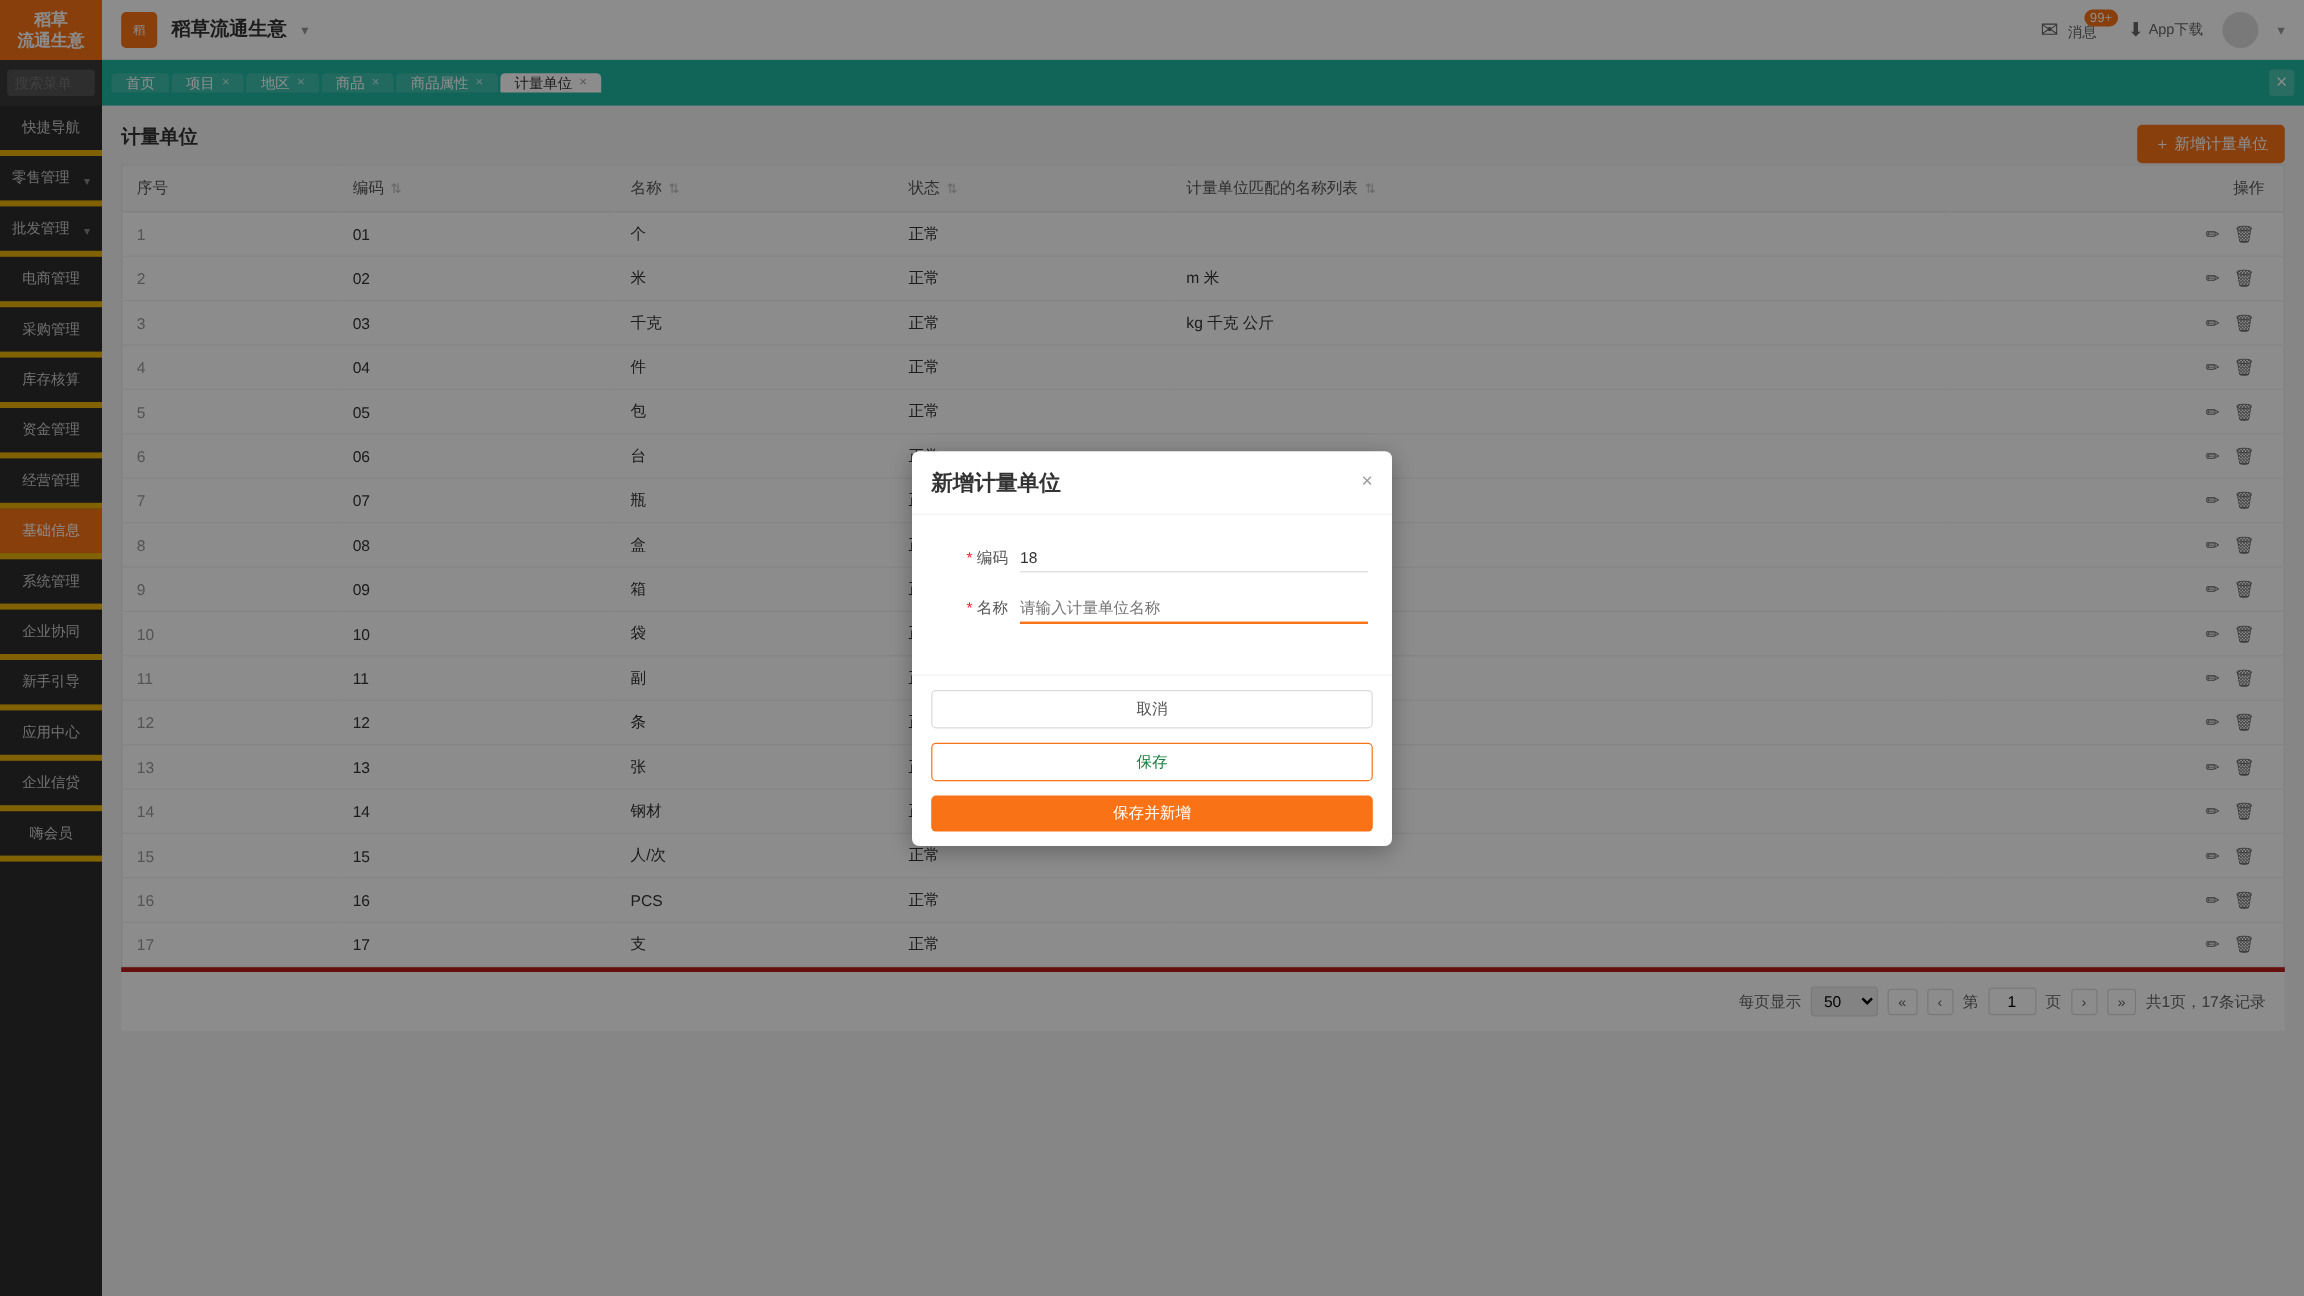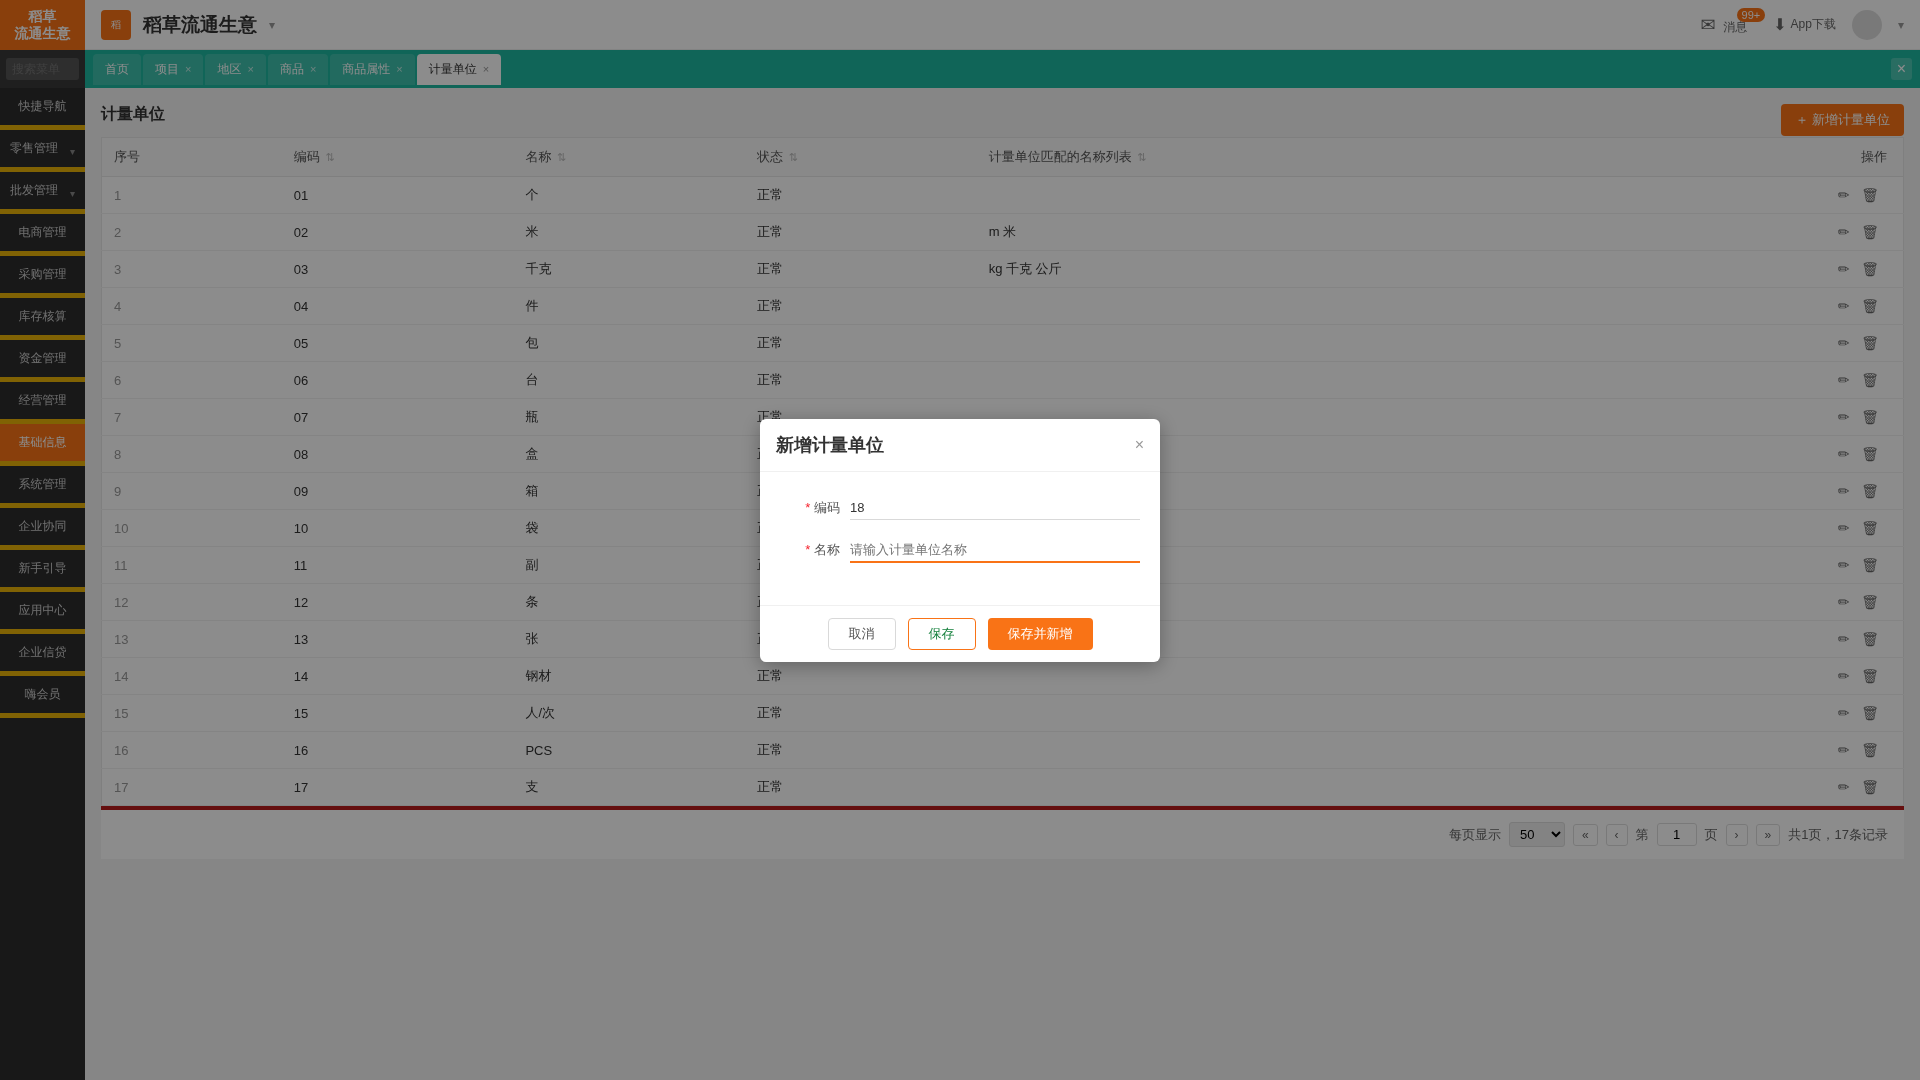--- a/index.html
+++ b/index.html
@@ -98,21 +98,21 @@
     .tab {
       background: rgba(255,255,255,0.15);
       color: white;
       padding: 6px 12px;
       border-radius: 4px 4px 0 0;
       font-size: 12px;
       cursor: pointer;
       display: flex;
       align-items: center;
       gap: 6px;
-      height: 31px;
+      height: 16px;
     }
     .tab.active { background: white; color: #333; }
     .tab .close { color: rgba(255,255,255,0.7); font-size: 11px; cursor: pointer; }
     .tab.active .close { color: #999; }
     .tabbar-close-all { margin-left: auto; color: white; font-size: 16px; cursor: pointer; background: rgba(255,255,255,0.2); padding: 2px 6px; border-radius: 3px; }
 
     
     .page-content {
       flex: 1;
       padding: 16px;
@@ -255,20 +255,21 @@
       outline: none;
       color: #333;
     }
     .form-input.active-field { border-bottom: 2px solid #f97316; }
     .modal-footer {
       padding: 12px 16px;
       border-top: 1px solid #f0f0f0;
       display: flex;
       justify-content: center;
       gap: 12px;
+      flex-direction: column;
     }
     .btn-cancel {
       border: 1px solid #d9d9d9;
       background: white;
       color: #555;
       padding: 6px 20px;
       border-radius: 4px;
       cursor: pointer;
       font-size: 13px;
     }
@@ -326,21 +327,21 @@
   <div class="sidebar-nav-item">应用中心</div>
   <div class="sidebar-nav-item">企业信贷</div>
   <div class="sidebar-nav-item">嗨会员</div>
 </div>
 
 <div class="main-area">
 
   <div class="topbar">
     <div class="topbar-left">
       <div class="topbar-logo-mini">稻</div>
-      <span style="font-size:19px;font-weight:bold;color:#333;">稻草流通生意</span>
+      <span style="font-size:16px;font-weight:bold;color:#333;">稻草流通生意</span>
       <span style="color:#999;font-size:12px;cursor:pointer;">▾</span>
     </div>
     <div class="topbar-right">
       <div class="topbar-badge" style="position:relative;padding:0 10px;">
         <span style="font-size:18px;color:#666;">✉</span>
         <span class="badge-dot">99+</span>
         <span style="font-size:12px;color:#666;margin-left:4px;">消息</span>
       </div>
       <div style="display:flex;align-items:center;gap:4px;cursor:pointer;">
         <span style="font-size:16px;color:#666;">⬇</span>

